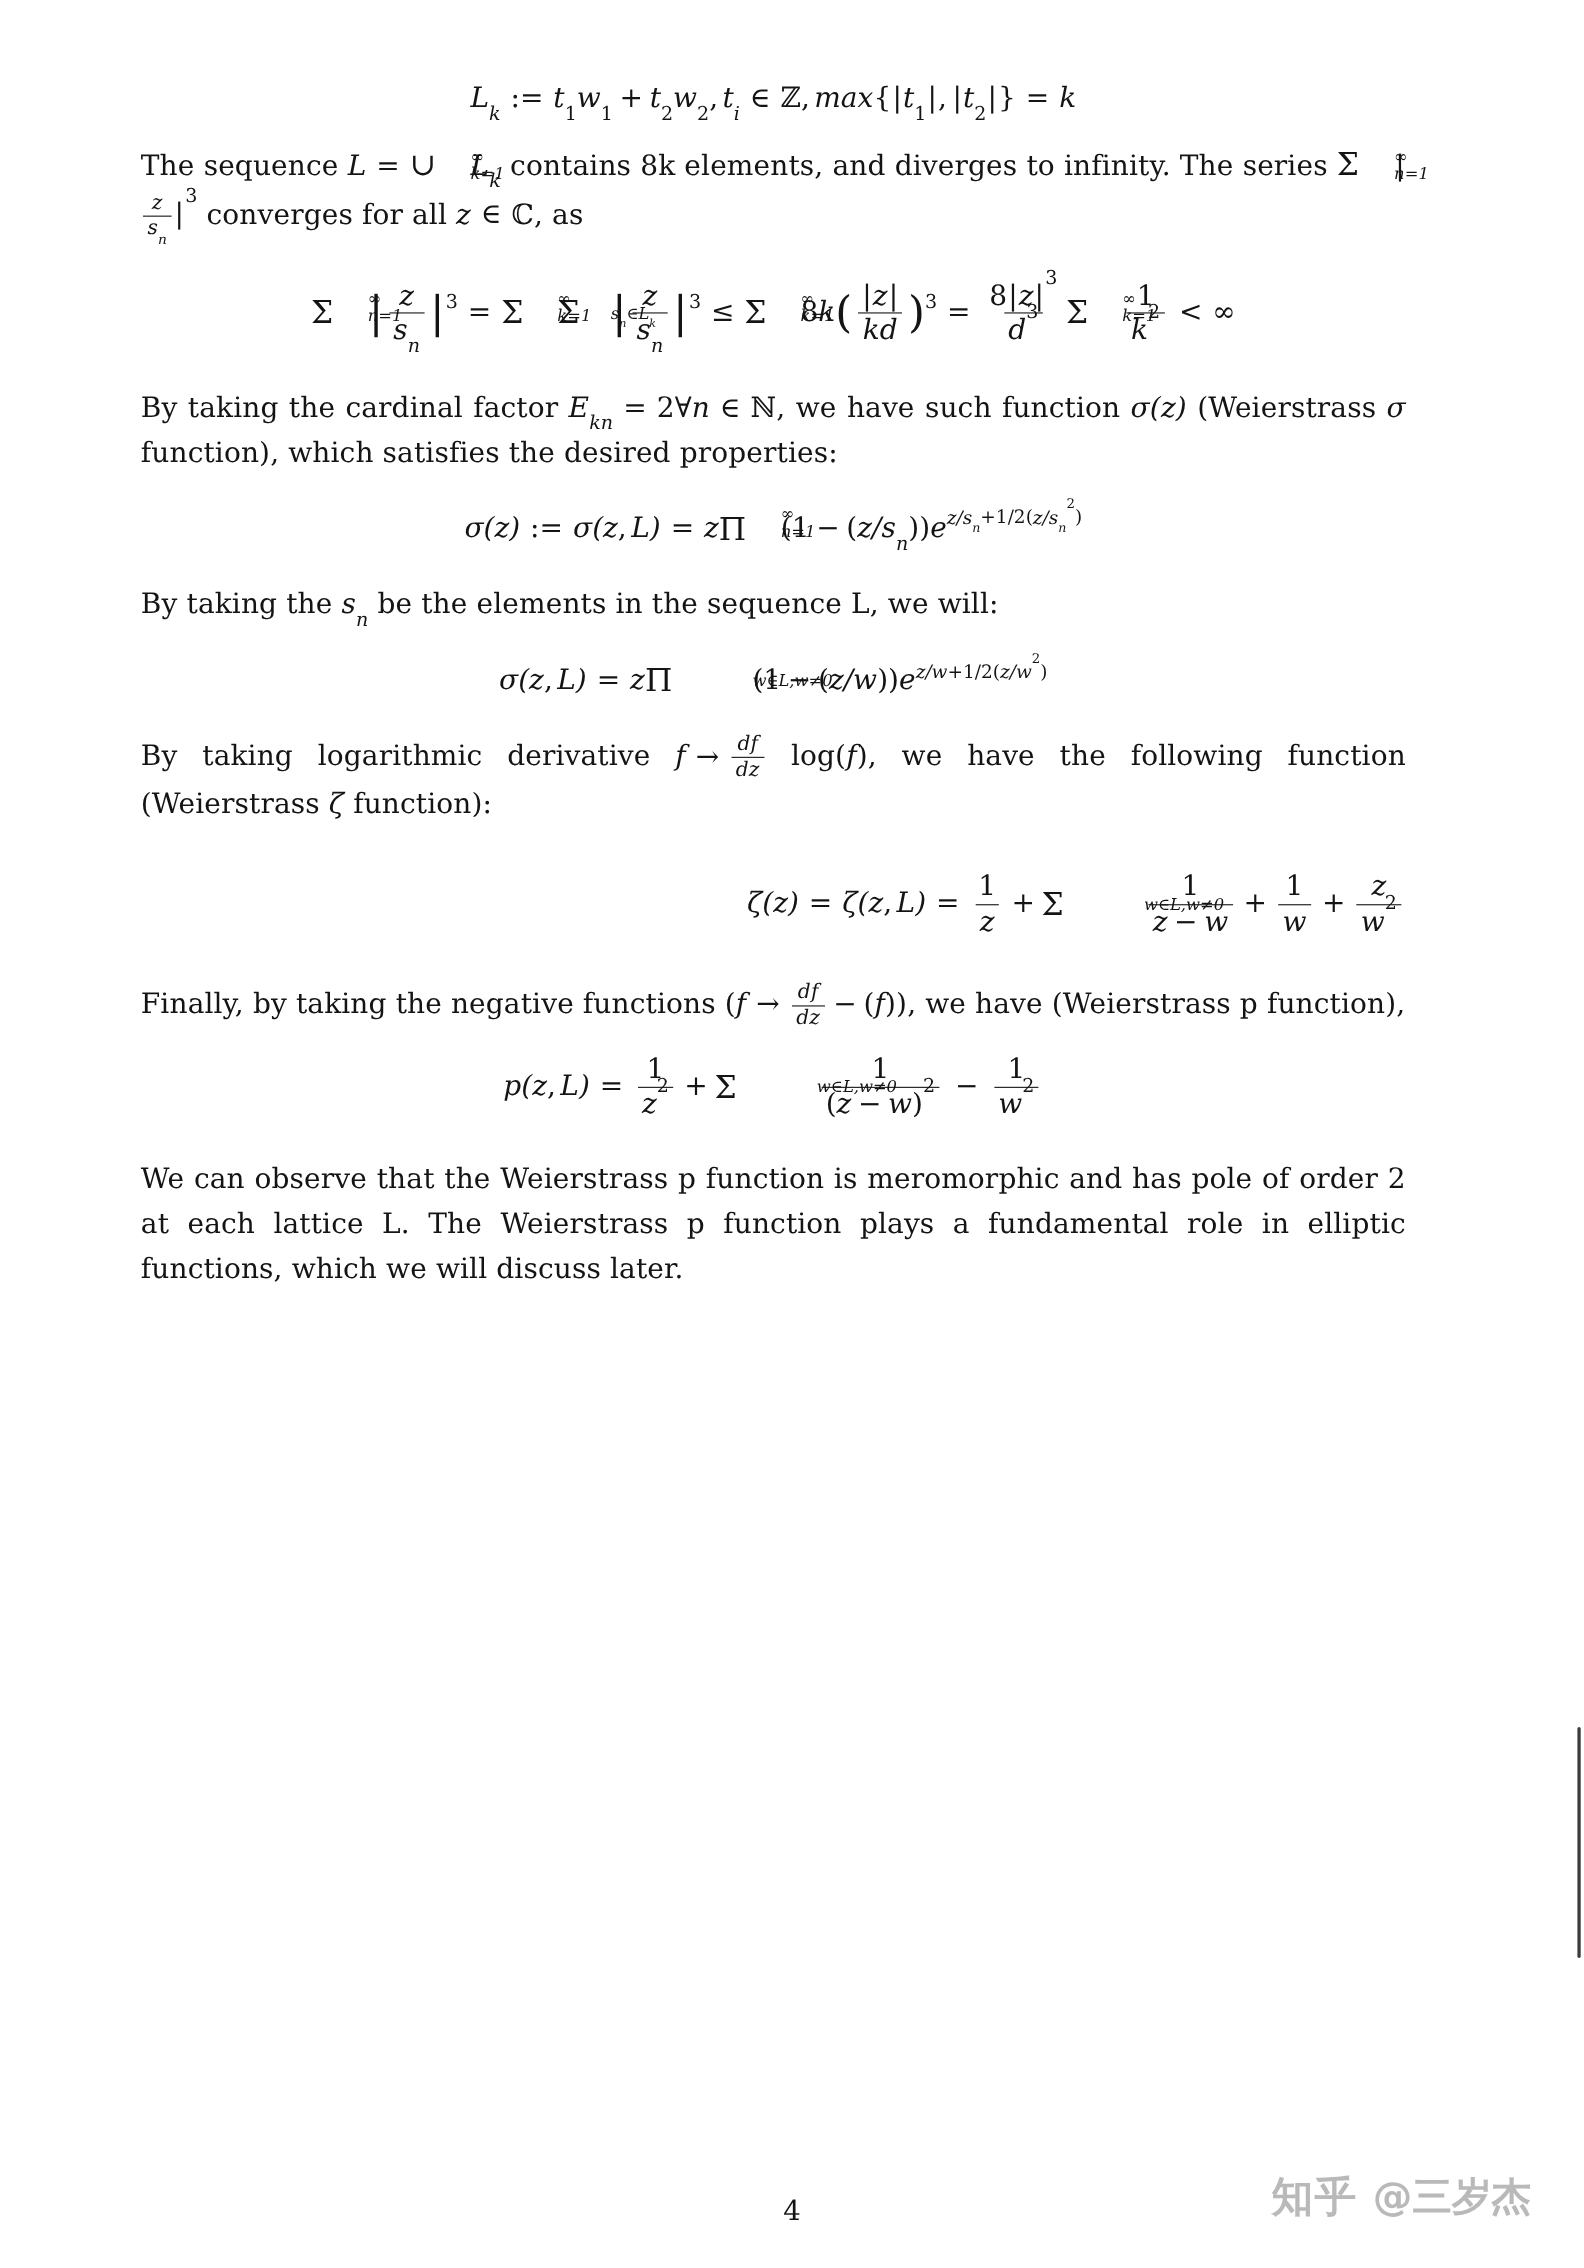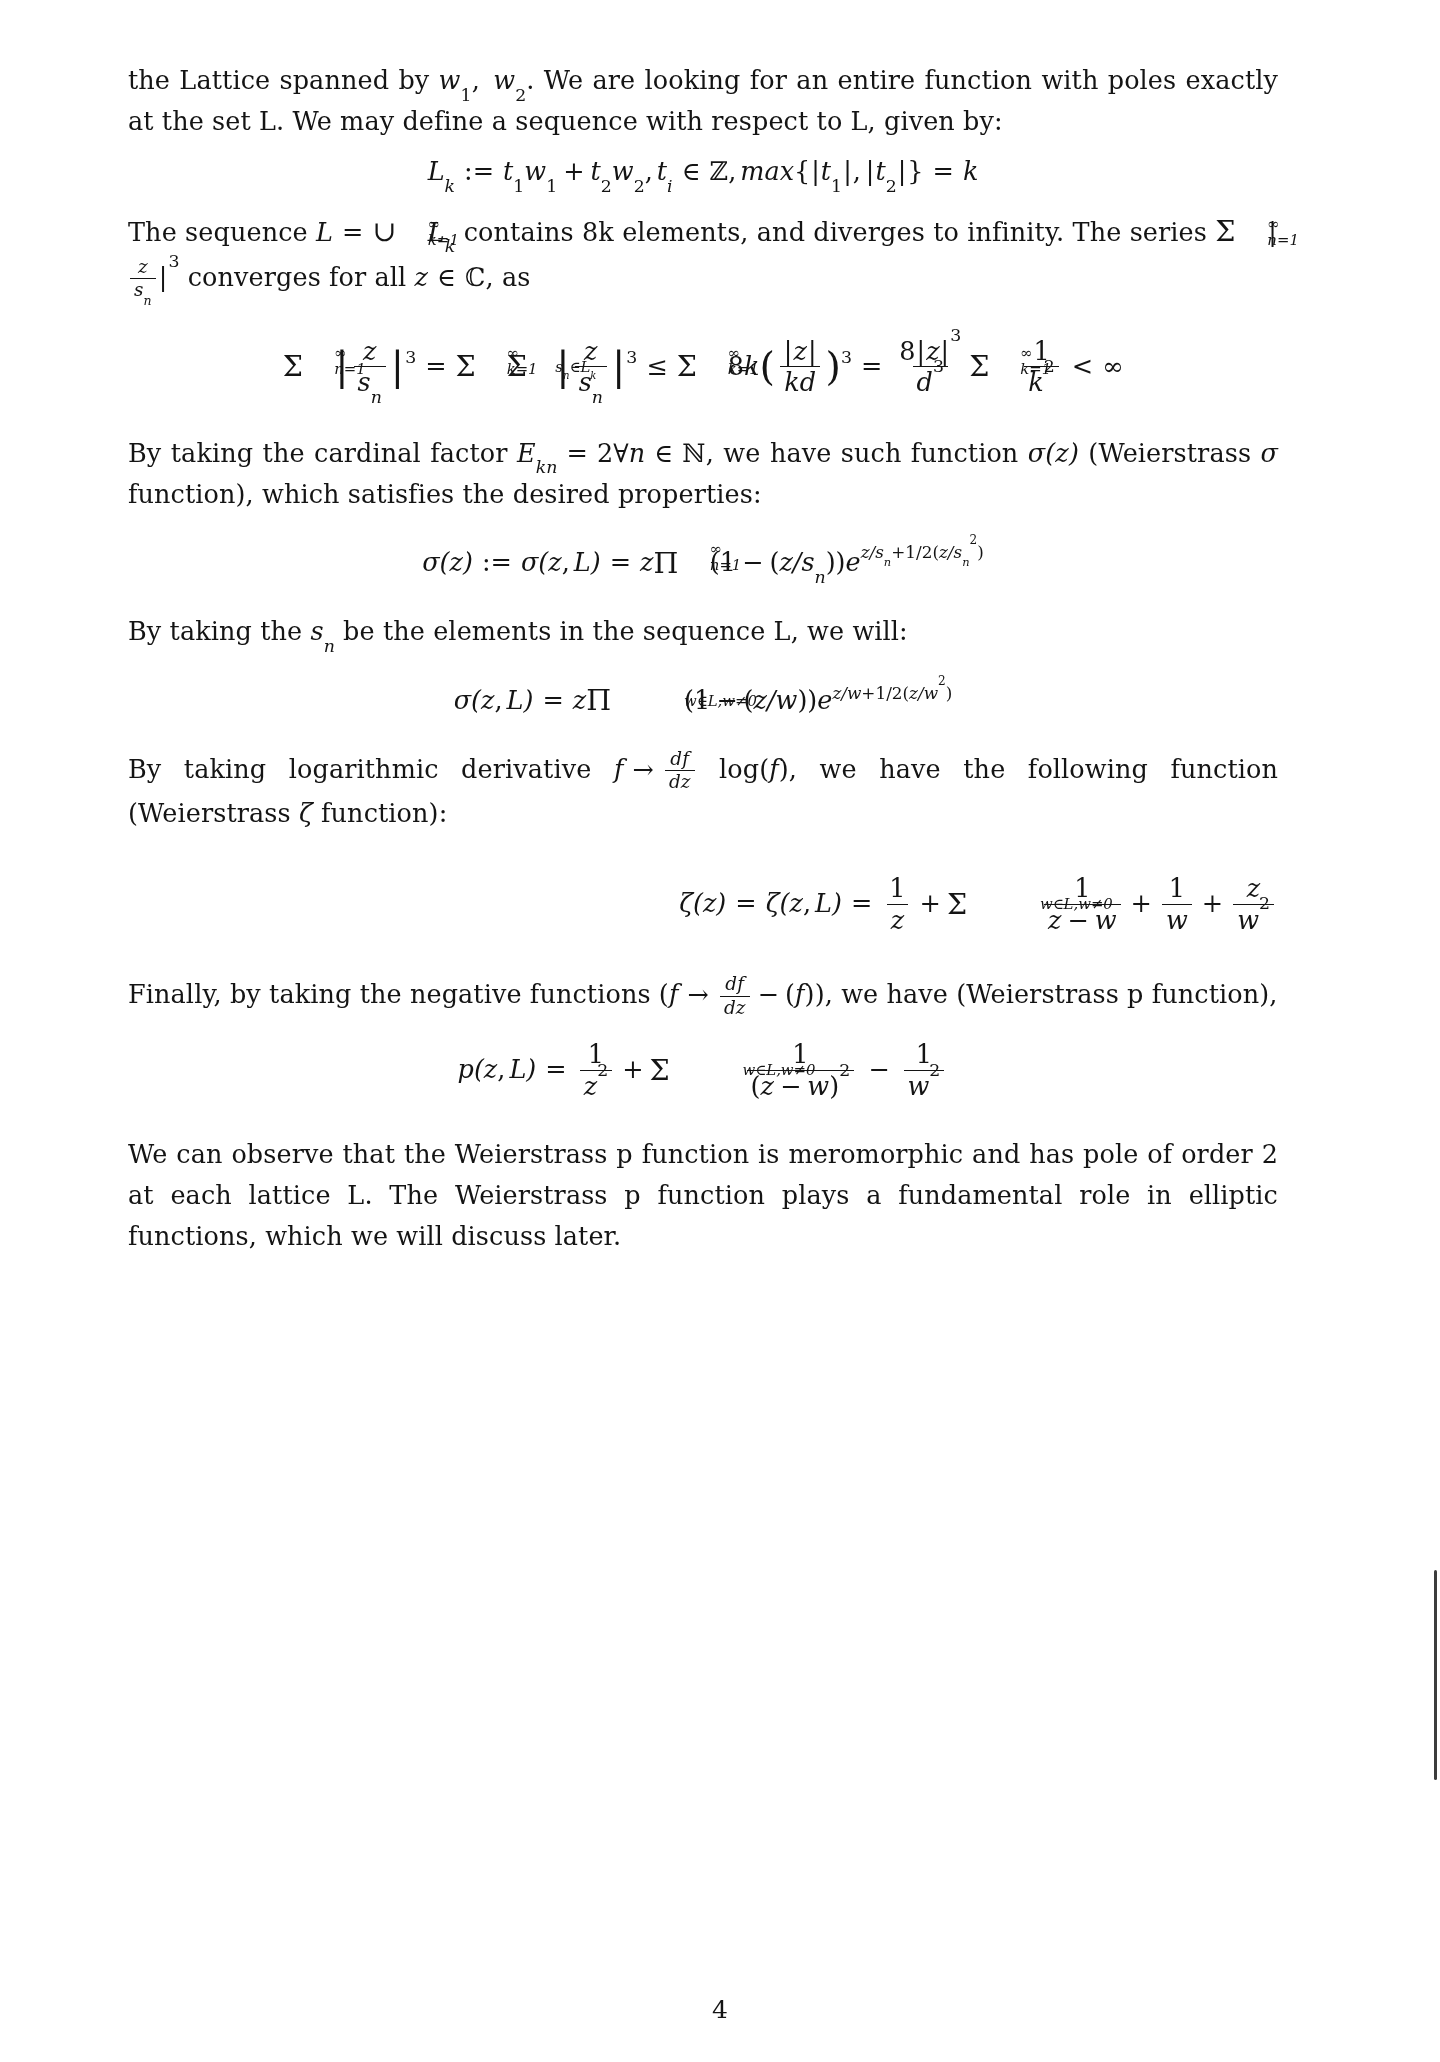--- a/index.html
+++ b/index.html
@@ -169,21 +169,20 @@
   }
   .watermark .zhihu-logo { font-size: 38px; letter-spacing: 1px; }
   .watermark .handle { font-size: 36px; }
 </style>
 </head>
 <body>
 
 <div class="page">
   <div class="content">
 
-    <p class="para"><span>the Lattice spanned by </span><span class="mi">w<sub class="up">1</sub></span><span class="mcomma">,</span> <span class="mi">w<sub class="up">2</sub></span><span>. We are looking for an entire function with poles exactly at the set L. We may define a sequence with respect to L, given by:</span></p>
 
     <div class="eq">
       <span class="eq-row">
         <span class="mi">L<sub>k</sub></span>
           <span class="mrel mup">:=</span>
           <span class="mi">t<sub class="up">1</sub>w<sub class="up">1</sub></span>
           <span class="mop mup">+</span>
           <span class="mi">t<sub class="up">2</sub>w<sub class="up">2</sub></span>
           <span class="mcomma mup">,</span> 
           <span class="mi">t<sub>i</sub></span>
@@ -364,13 +363,17 @@
     </div>
 
     <p class="para">We can observe that the Weierstrass p function is meromorphic and has pole of order 2 at each lattice L. The Weierstrass p function plays a fundamental role in elliptic functions, which we will discuss later.</p>
 
   </div>
 
   <div class="edge-mark"></div>
 
   <div class="page-number">4</div>
 
+  <div class="watermark">
+    <span class="zhihu-logo">知乎</span>
+    <span class="handle">@三岁杰</span>
+  </div>
 </div>
 
 </body></html>

